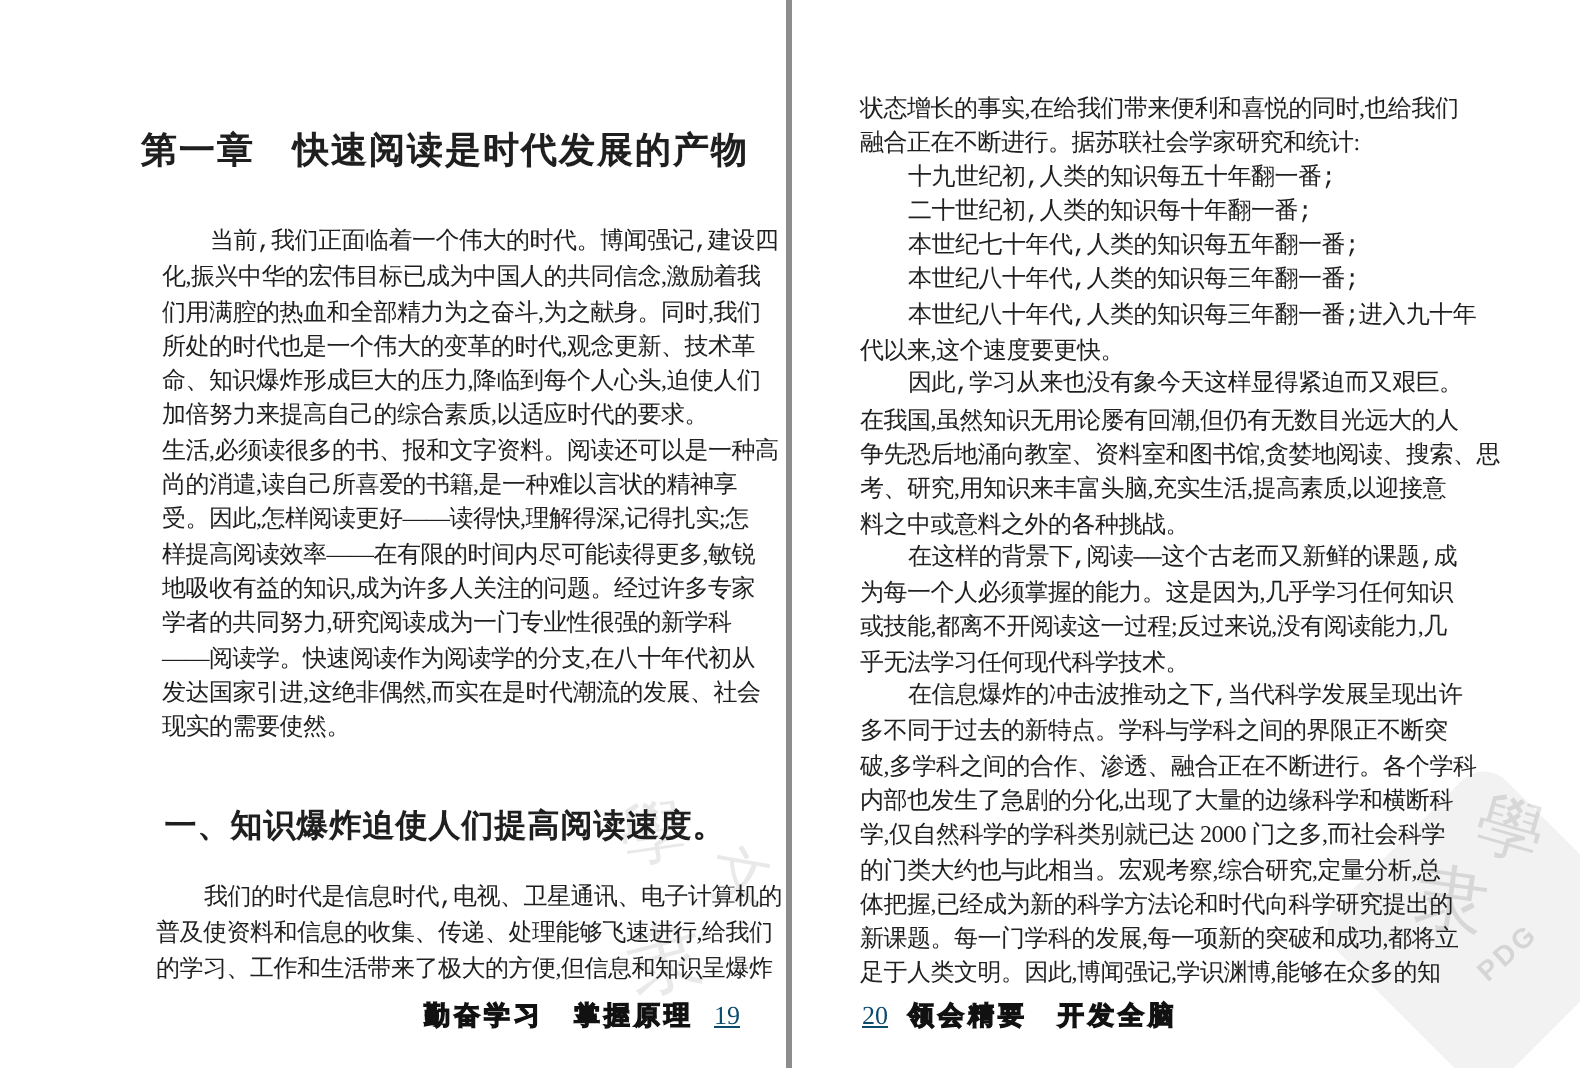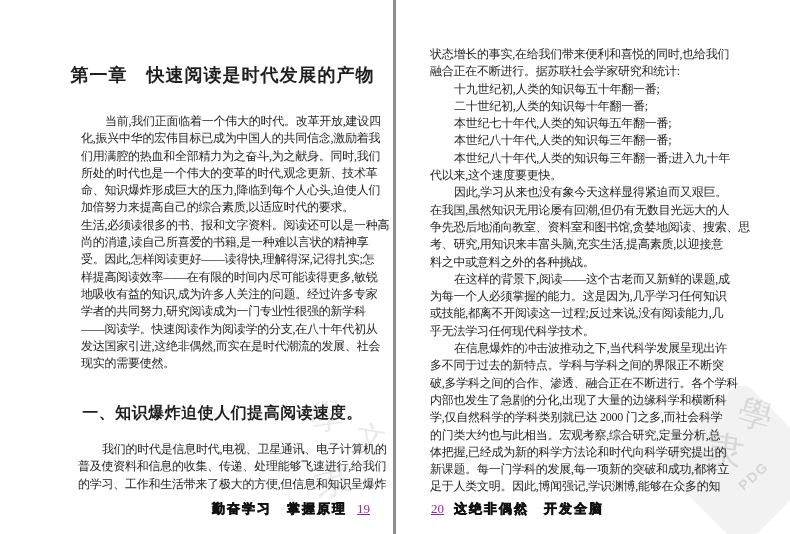--- a/index.html
+++ b/index.html
@@ -8,36 +8,36 @@
   .divider{position:absolute;left:393px;top:0;width:3px;height:534px;background:#8d8d8d;}
   .page{position:absolute;top:0;height:534px;}
   .page-left{left:0;width:393px;margin-left:26px;}
   .page-right{left:396px;width:394px;}
 
   .chapter-title{position:absolute;top:63px;left:0;width:100%;text-align:center;
                  font-size:18px;font-weight:bold;letter-spacing:1px;}
 
   .bodyblock{position:absolute;font-size:12px;letter-spacing:-0.25px;}
   .line{height:17.3px;line-height:17.3px;white-space:nowrap;}
-  .ind{text-indent:24px;}
+  .ind{text-indent:24px;font-family:Liberation Mono, monospace;}
 
   #lp-body1{top:113px;left:55px;width:312px;}
   .section-heading{position:absolute;top:403px;left:0;width:100%;text-align:center;
                    font-family:Liberation Mono, monospace;
                    font-weight:bold;font-size:16px;letter-spacing:0.5px;}
   #lp-body2{top:441px;left:52px;width:315px;}
   #rp-body{top:46px;left:34px;width:315px;}
 
   .pfooter{position:absolute;top:499px;white-space:nowrap;}
   .lp-footer{right:43px;}
   .rp-footer{left:29px;}
   .motto{font-family:"DejaVu Sans","Liberation Sans",sans-serif;font-weight:900;
          font-size:13px;letter-spacing:2px;color:#111;-webkit-text-stroke:0.6px #111;}
   .pagenum{font-family:"Liberation Serif","DejaVu Serif",serif;font-size:13px;
-           color:#a21caf;letter-spacing:0;margin:0 6px;text-decoration:underline;}
+           color:#0c4a6e;letter-spacing:0;margin:0 6px;text-decoration:underline;}
 
   
   .wm{pointer-events:none;}
   .wm-left{position:absolute;left:272px;top:392px;width:110px;height:130px;}
   .sg{position:absolute;font-family:"DejaVu Serif",serif;color:rgba(40,40,40,0.10);}
   .wm-left .sg0{left:12px;top:2px;font-size:34px;transform:rotate(-8deg);}
   .wm-left .sg1{left:58px;top:26px;font-size:30px;transform:rotate(10deg);}
   .wm-left .sg2{left:16px;top:62px;font-size:38px;transform:rotate(-15deg);}
 
   .stamp-box{position:absolute;left:286px;top:404px;width:120px;height:120px;
@@ -51,21 +51,21 @@
              transform:rotate(-42deg);}
 </style>
 </head>
 <body>
 
 <div class="canvas">
 
   <div class="page page-left">
     <div class="chapter-title">第一章　快速阅读是时代发展的产物</div>
     <div class="bodyblock" id="lp-body1">
-        <div class="line ind">当前,我们正面临着一个伟大的时代。改革开放,建设四</div>
+        <div class="line ind">当前,我们正面临着一个伟大的时代。博闻强记,建设四</div>
         <div class="line">化,振兴中华的宏伟目标已成为中国人的共同信念,激励着我</div>
         <div class="line">们用满腔的热血和全部精力为之奋斗,为之献身。同时,我们</div>
         <div class="line">所处的时代也是一个伟大的变革的时代,观念更新、技术革</div>
         <div class="line">命、知识爆炸形成巨大的压力,降临到每个人心头,迫使人们</div>
         <div class="line">加倍努力来提高自己的综合素质,以适应时代的要求。</div>
         <div class="line">生活,必须读很多的书、报和文字资料。阅读还可以是一种高</div>
         <div class="line">尚的消遣,读自己所喜爱的书籍,是一种难以言状的精神享</div>
         <div class="line">受。因此,怎样阅读更好——读得快,理解得深,记得扎实;怎</div>
         <div class="line">样提高阅读效率——在有限的时间内尽可能读得更多,敏锐</div>
         <div class="line">地吸收有益的知识,成为许多人关注的问题。经过许多专家</div>
@@ -117,21 +117,21 @@
         <div class="line">破,多学科之间的合作、渗透、融合正在不断进行。各个学科</div>
         <div class="line">内部也发生了急剧的分化,出现了大量的边缘科学和横断科</div>
         <div class="line">学,仅自然科学的学科类别就已达 2000 门之多,而社会科学</div>
         <div class="line">的门类大约也与此相当。宏观考察,综合研究,定量分析,总</div>
         <div class="line">体把握,已经成为新的科学方法论和时代向科学研究提出的</div>
         <div class="line">新课题。每一门学科的发展,每一项新的突破和成功,都将立</div>
         <div class="line">足于人类文明。因此,博闻强记,学识渊博,能够在众多的知</div>
       </div>
     <div class="pfooter rp-footer">
       <span class="pagenum">20</span>
-      <span class="motto">这绝非偶然　开发全脑</span>
+      <span class="motto">领会精要　开发全脑</span>
     </div>
     <div class="wm stamp-box"></div>
     <div class="wm wm-right-seals" id="wm-right">
         <span class="sg sg0">學</span>
         <span class="sg sg1">隶</span>
       </div>
     <div class="wm pdg-label">PDG</div>
   </div>
 
 </div>

